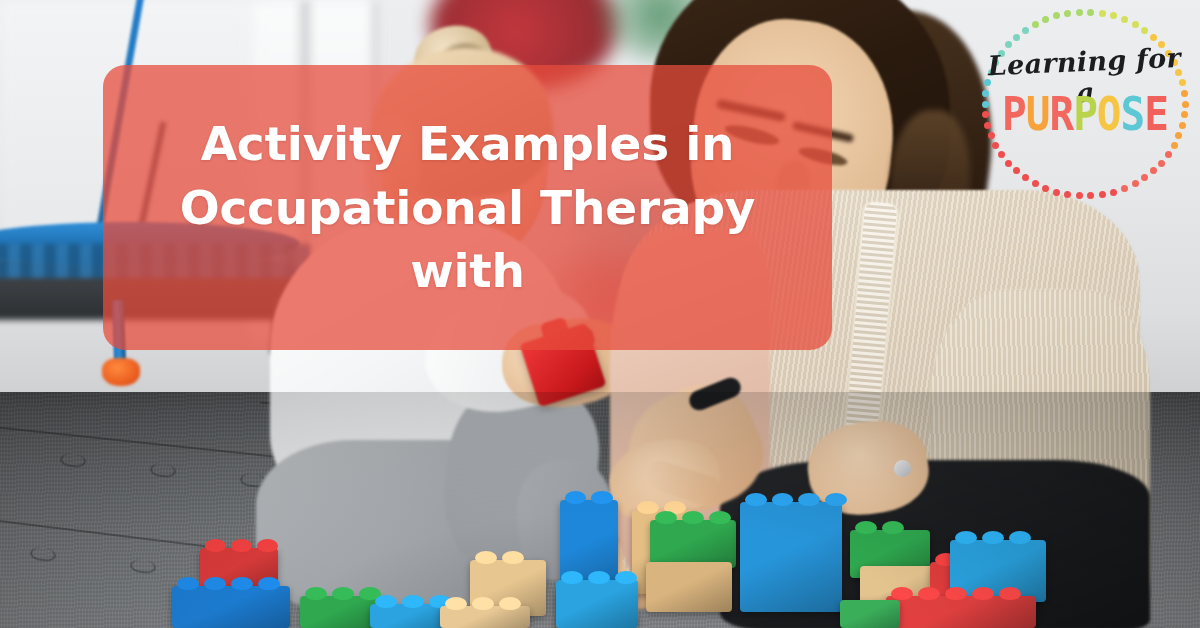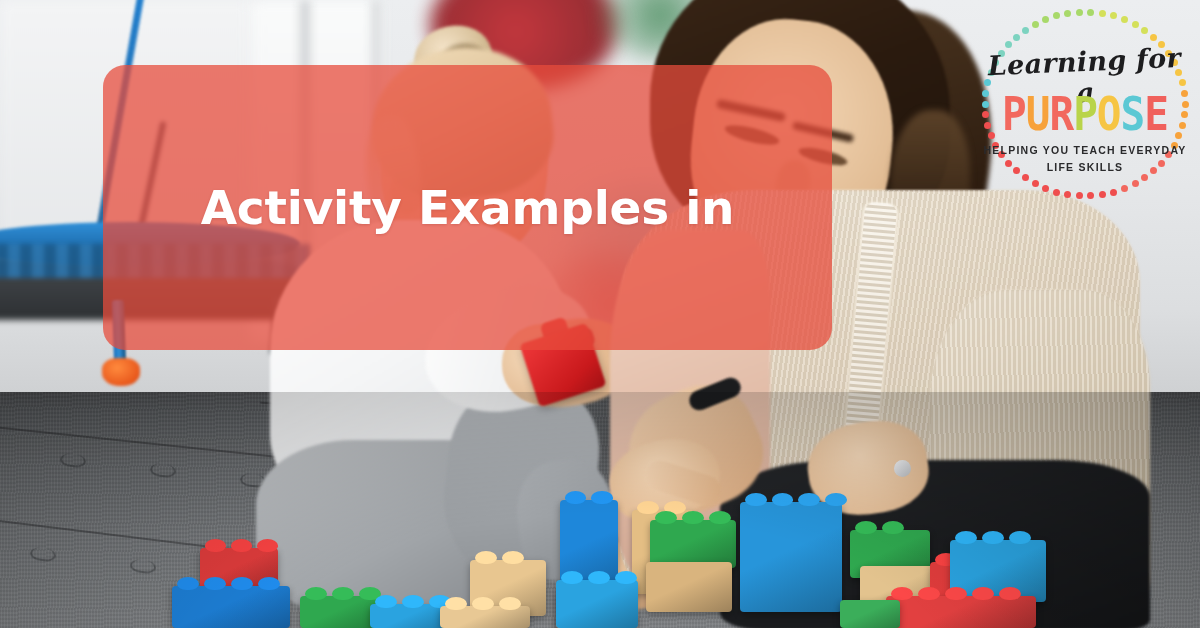--- a/index.html
+++ b/index.html
@@ -618,20 +618,21 @@
         <div class="stud" style="width: 22px; height: 13.64px; left: 472px; top: 596.76px; background: rgb(232, 200, 148); filter: brightness(1.12) blur(0.6px);"></div>
         <div class="stud" style="width: 22px; height: 13.64px; left: 499px; top: 596.76px; background: rgb(232, 200, 148); filter: brightness(1.12) blur(0.6px);"></div>
       </div>
 
     <div class="floor-vig"></div>
   </div>
 
   <div class="overlay"></div>
   <div class="title" id="title-block">
       <span>Activity Examples in</span>
+      <span>Occupational Therapy with</span>
     </div>
 
   <div class="logo">
     <div class="logo-dots" id="logo-dots">
         <i style="left: 3.5px; top: 92.5px; background: rgb(91, 200, 212);"></i>
         <i style="left: 4.17616px; top: 81.8195px; background: rgb(91, 200, 212);"></i>
         <i style="left: 6.19551px; top: 71.2833px; background: rgb(91, 200, 212);"></i>
         <i style="left: 9.53074px; top: 61.0341px; background: rgb(125, 211, 192);"></i>
         <i style="left: 14.1367px; top: 51.2105px; background: rgb(125, 211, 192);"></i>
         <i style="left: 19.9512px; top: 41.9452px; background: rgb(125, 211, 192);"></i>
@@ -679,19 +680,15 @@
         <i style="left: 34.8758px; top: 159.418px; background: rgb(239, 78, 78);"></i>
         <i style="left: 26.8956px; top: 151.636px; background: rgb(239, 78, 78);"></i>
         <i style="left: 19.9512px; top: 143.055px; background: rgb(239, 78, 78);"></i>
         <i style="left: 14.1367px; top: 133.79px; background: rgb(239, 78, 78);"></i>
         <i style="left: 9.53074px; top: 123.966px; background: rgb(239, 78, 78);"></i>
         <i style="left: 6.19551px; top: 113.717px; background: rgb(239, 78, 78);"></i>
         <i style="left: 4.17616px; top: 103.181px; background: rgb(239, 78, 78);"></i>
       </div>
     <div class="logo-script">Learning for a</div>
     <div class="logo-purpose" id="logo-purpose"><b style="color: rgb(242, 104, 94);">P</b><b style="color: rgb(247, 162, 59);">U</b><b style="color: rgb(242, 104, 94);">R</b><b style="color: rgb(185, 212, 74);">P</b><b style="color: rgb(246, 197, 68);">O</b><b style="color: rgb(91, 200, 212);">S</b><b style="color: rgb(240, 97, 92);">E</b></div>
-    <div class="logo-tag" id="logo-tag">
-        <span>HELPING YOU TEACH EVERYDAY</span>
-        <span>LIFE SKILLS</span>
-      </div>
   </div>
 
 </div>
 
 </body></html>

